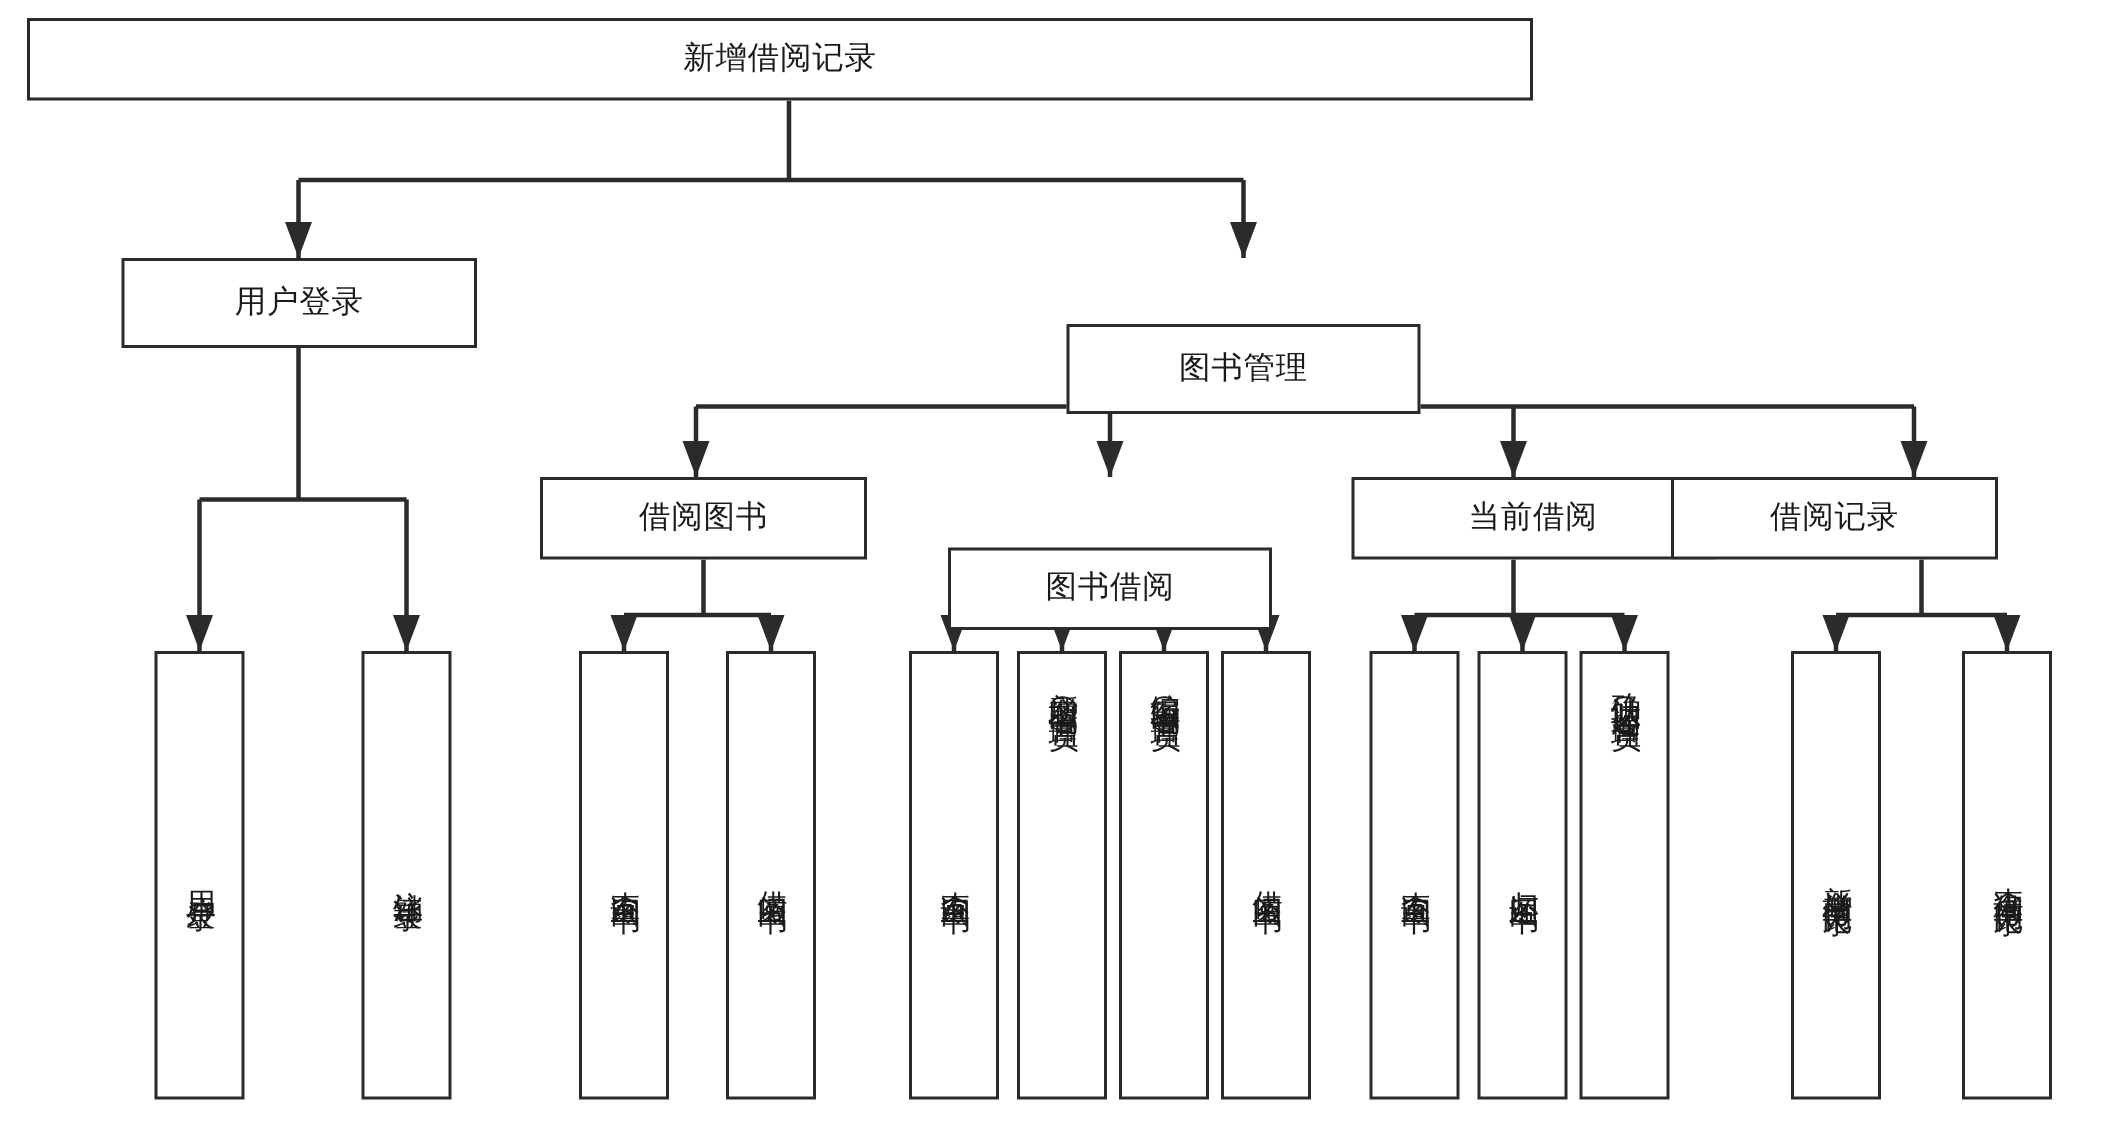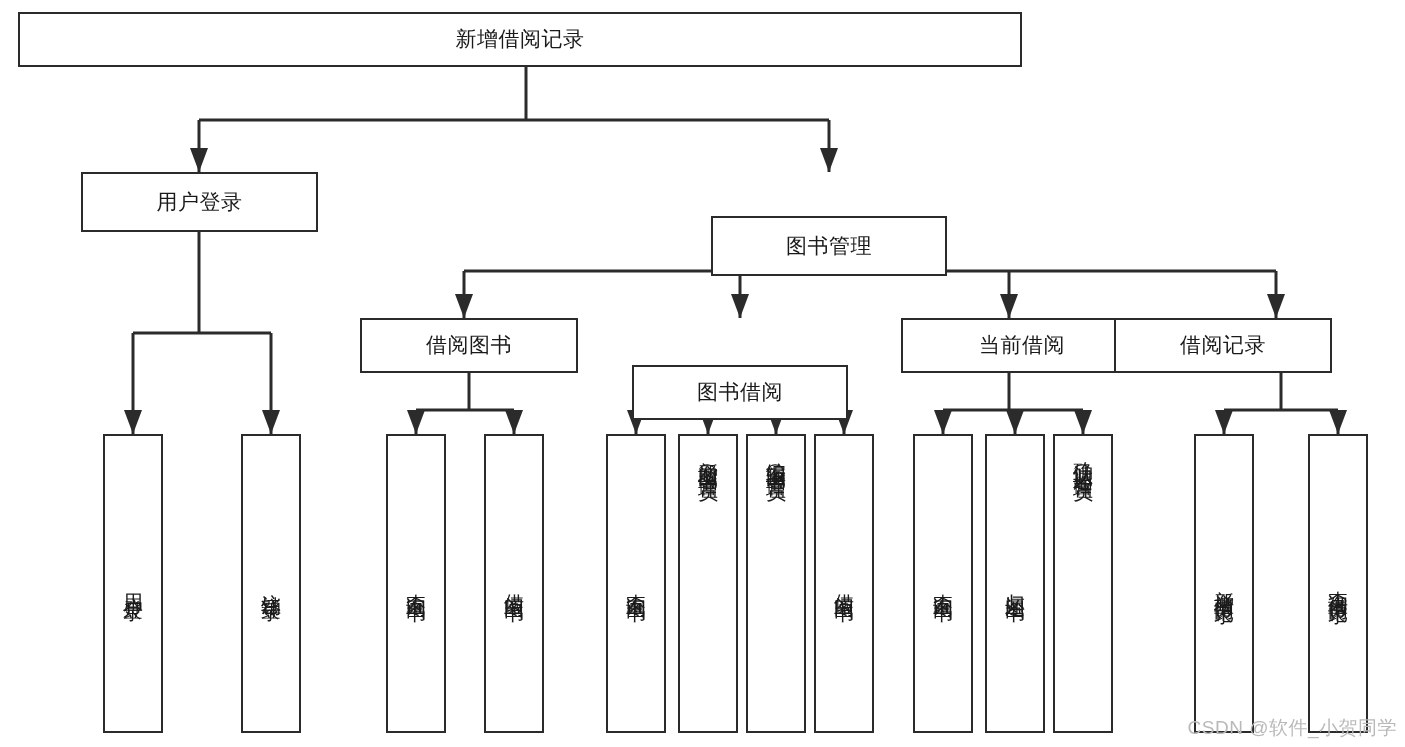--- a/index.html
+++ b/index.html
@@ -185,14 +185,13 @@
       <div class="node-box vertical" style="left: 1053px; top: 434px; width: 60px; height: 299px;">
         <span class="node-label">确认归还（管理员）</span>
       </div>
       <div class="node-box vertical centered" style="left: 1194px; top: 434px; width: 60px; height: 299px;">
         <span class="node-label">新增借阅记录</span>
       </div>
       <div class="node-box vertical centered" style="left: 1308px; top: 434px; width: 60px; height: 299px;">
         <span class="node-label">查询借阅记录</span>
       </div>
     </div>
-  <div class="watermark">CSDN @软件_小贺同学</div>
 </div>
 
 </body></html>

